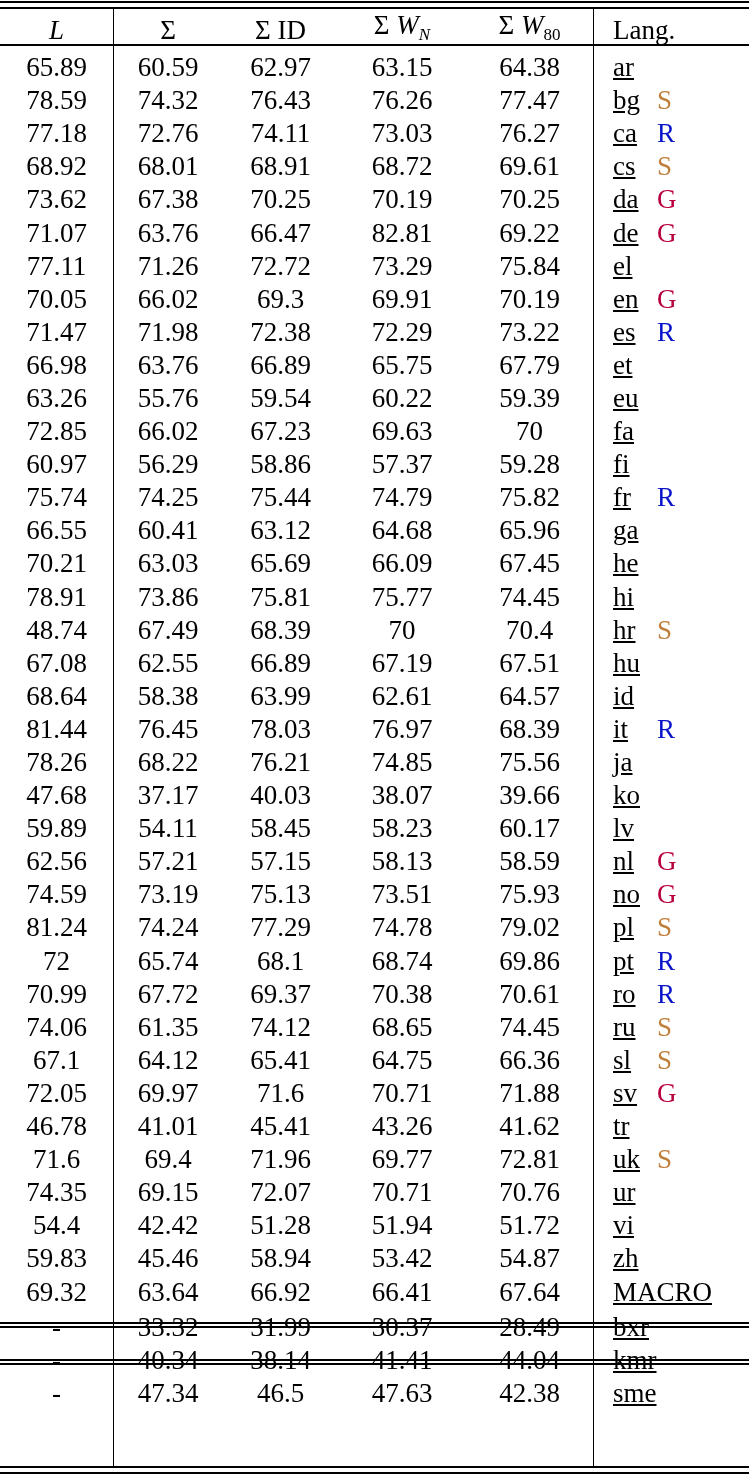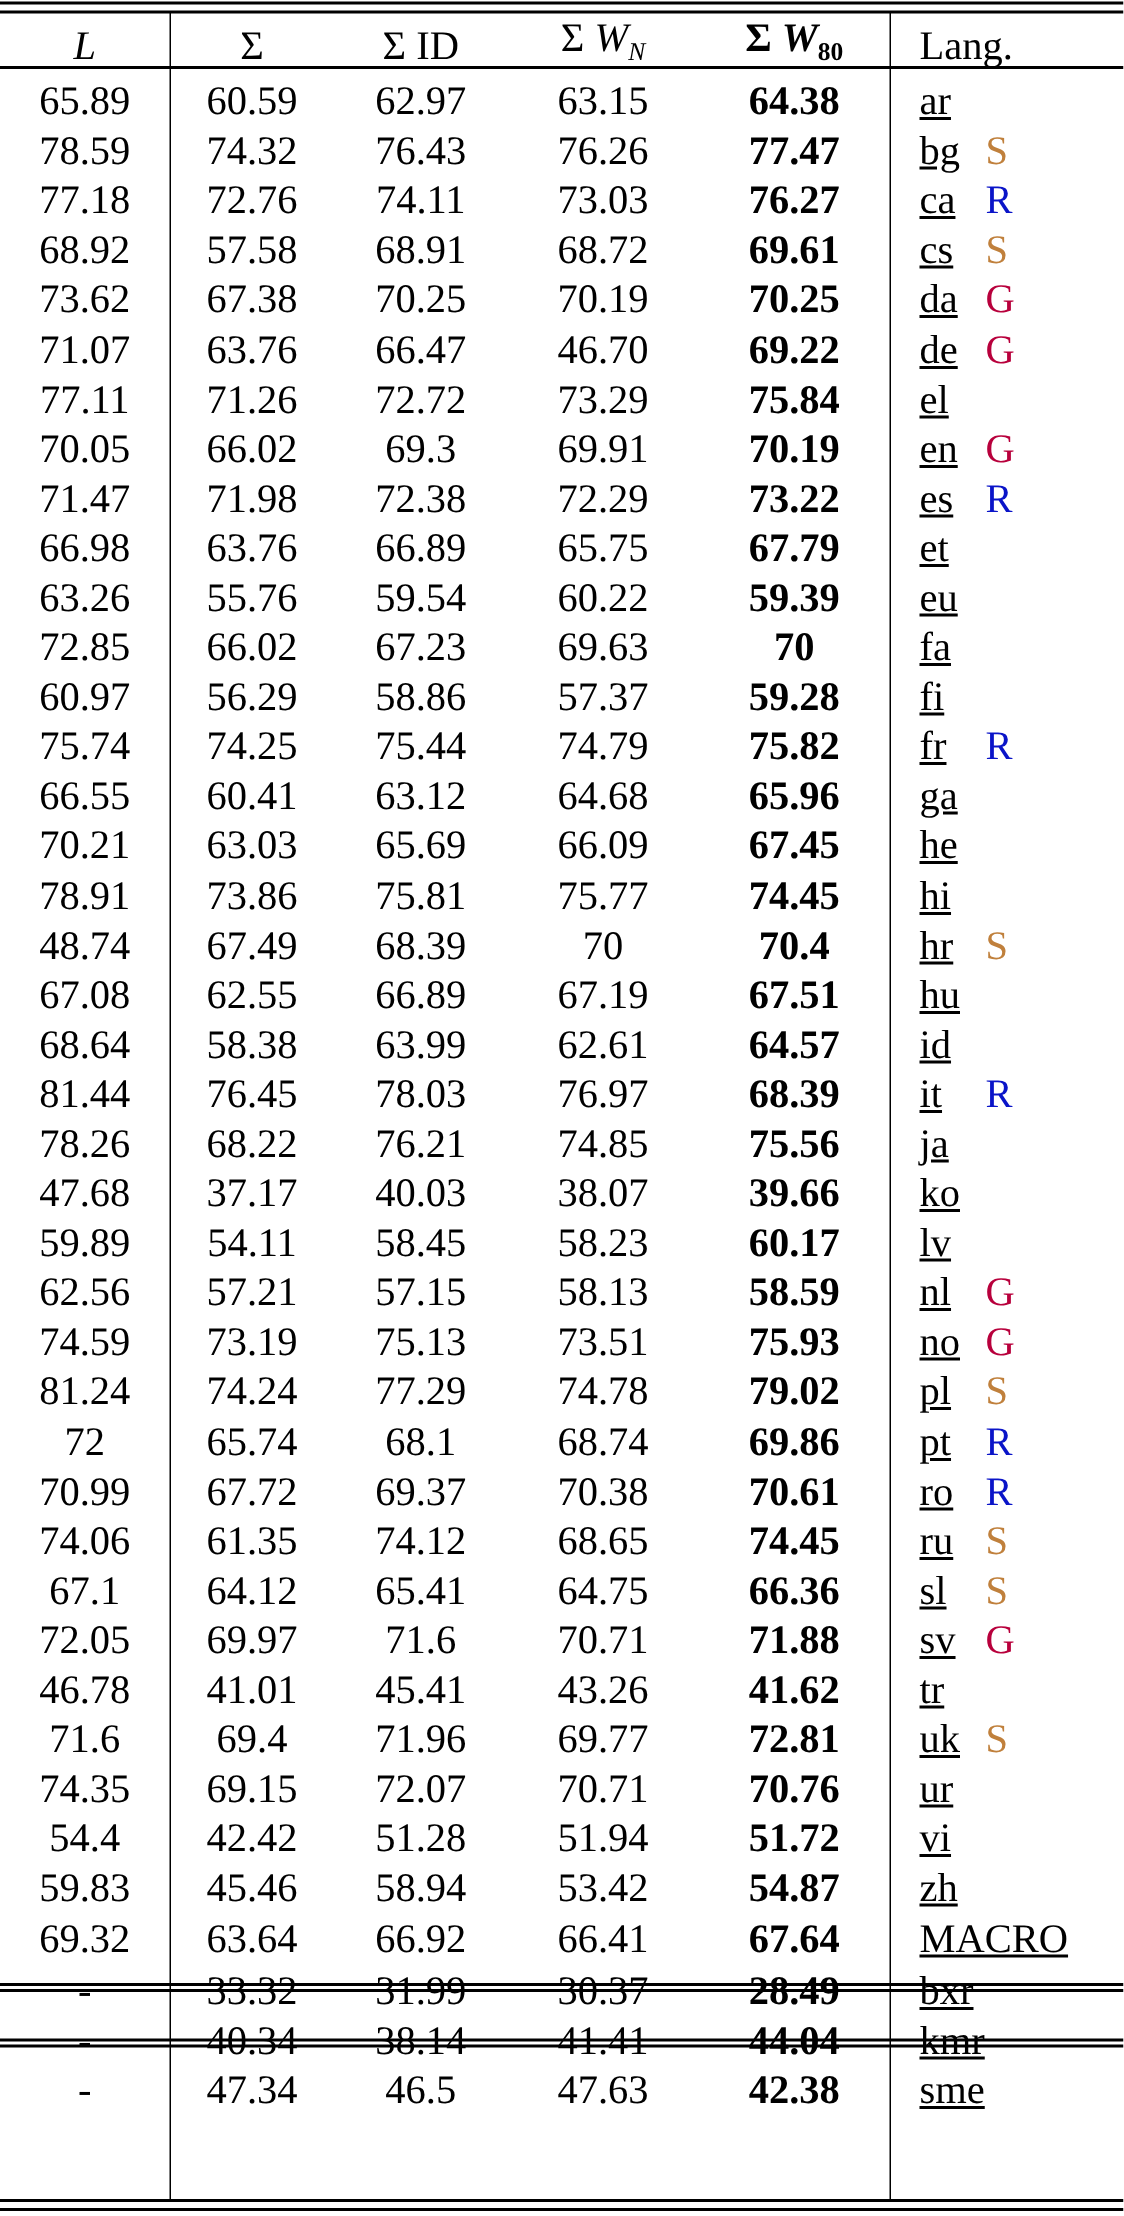--- a/index.html
+++ b/index.html
@@ -7,21 +7,21 @@
          font-family: "Liberation Serif", "DejaVu Serif", serif; color: #000; }
   .hline { position: absolute; left: 0; width: 749px; height: 1.5px; background: #000; }
   .vline { position: absolute; width: 1.3px; background: #000; }
   table { position: absolute; left: 0; top: 9px; border-collapse: collapse; table-layout: fixed; width: 749px; }
   td, th { padding: 0; height: 33.1px; font-size: 27px; font-weight: normal; text-align: center; white-space: nowrap; line-height: 33px; }
   thead th { height: 35px; font-size: 27px; }
   .c0 { width: 113px; }
   .c1 { width: 110px; }
   .c2 { width: 115px; margin-top: 26px; }
   .c3 { width: 128px; margin-top: 45px; }
-  .c4 { width: 127px; font-weight: bold; }
+  .c4 { width: 127px; }
   .c5 { width: 156px; text-align: left; padding-left: 20px; }
   .lang-code { display: inline-block; width: 44px; text-decoration: underline; }
   .tag { display: inline-block; }
   .tag-S { color: #c0803c; }
   .tag-R { color: #0a14c8; }
   .tag-G { color: #b8003c; }
   .it { font-style: italic; }
   sub { font-size: 17px; vertical-align: -6px; }
   .macro-row td { height: 35px; }
 </style>
@@ -71,39 +71,39 @@
       <tr>
         <td class="c0">77.18</td>
         <td class="c1">72.76</td>
         <td class="c2">74.11</td>
         <td class="c3">73.03</td>
         <td class="c4">76.27</td>
         <td class="c5"><span class="lang-code">ca</span><span class="tag tag-R" style="color: rgb(10, 20, 200);">R</span></td>
       </tr>
       <tr>
         <td class="c0">68.92</td>
-        <td class="c1">57.58</td>
+        <td class="c1">68.01</td>
         <td class="c2">68.91</td>
         <td class="c3">68.72</td>
         <td class="c4">69.61</td>
         <td class="c5"><span class="lang-code">cs</span><span class="tag tag-S" style="color: rgb(192, 128, 60);">S</span></td>
       </tr>
       <tr>
         <td class="c0">73.62</td>
         <td class="c1">67.38</td>
         <td class="c2">70.25</td>
         <td class="c3">70.19</td>
         <td class="c4">70.25</td>
         <td class="c5"><span class="lang-code">da</span><span class="tag tag-G" style="color: rgb(184, 0, 60);">G</span></td>
       </tr>
       <tr>
         <td class="c0">71.07</td>
         <td class="c1">63.76</td>
         <td class="c2">66.47</td>
-        <td class="c3">46.70</td>
+        <td class="c3">82.81</td>
         <td class="c4">69.22</td>
         <td class="c5"><span class="lang-code">de</span><span class="tag tag-G" style="color: rgb(184, 0, 60);">G</span></td>
       </tr>
       <tr>
         <td class="c0">77.11</td>
         <td class="c1">71.26</td>
         <td class="c2">72.72</td>
         <td class="c3">73.29</td>
         <td class="c4">75.84</td>
         <td class="c5"><span class="lang-code">el</span></td>

